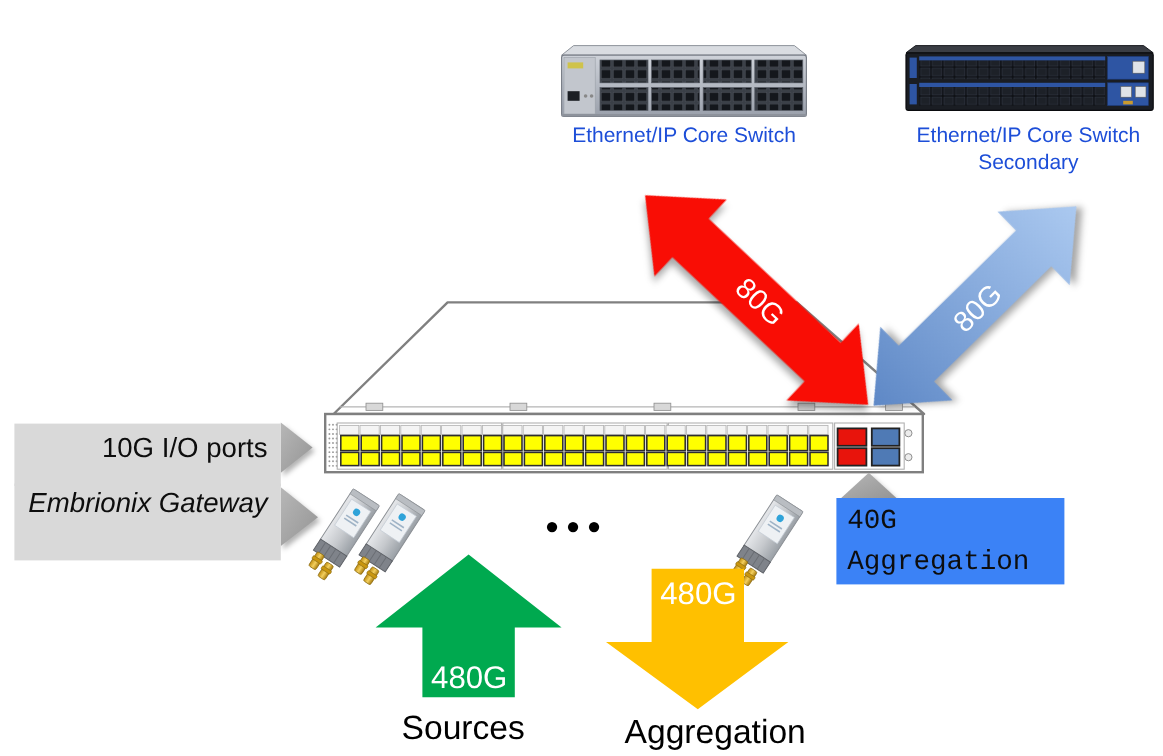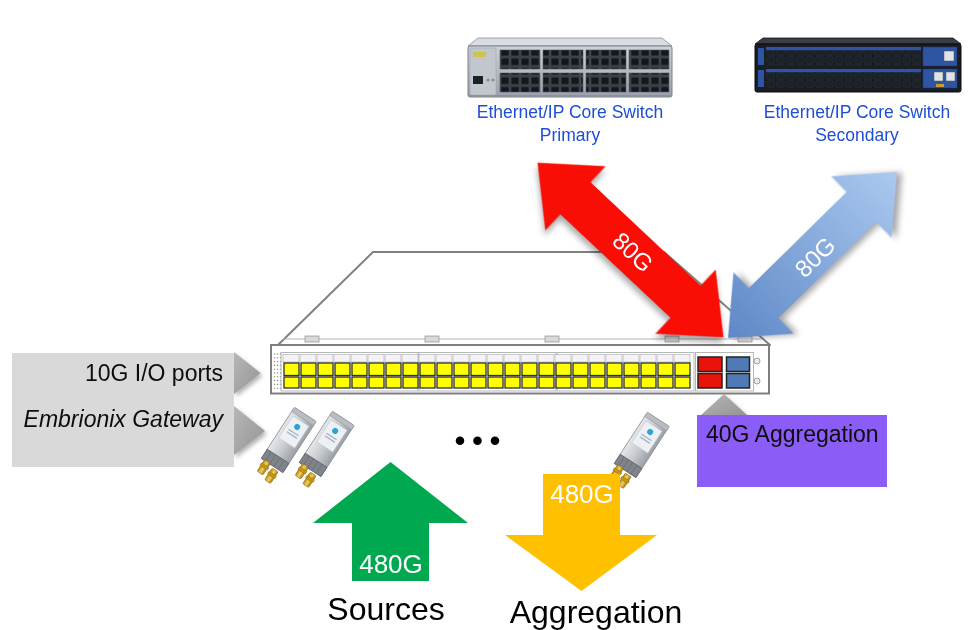--- a/index.html
+++ b/index.html
@@ -7,21 +7,21 @@
        font-family:"Liberation Sans","DejaVu Sans",sans-serif;}
   #diagram-svg{position:absolute;left:0;top:0;}
   .shadow{filter:drop-shadow(3px 4px 3px rgba(0,0,0,0.35));}
   .tri-shadow{filter:drop-shadow(2px 3px 2px rgba(0,0,0,0.30));}
   .caption{position:absolute;text-align:center;color:#1d4ed8;font-size:17.5px;line-height:23px;}
   .caption span{display:block;}
   .callout{position:absolute;background:#d9d9d9;color:#0d0d0d;font-size:23px;box-sizing:border-box;}
   #callout-io{left:12px;top:353px;width:222px;height:52px;text-align:right;padding-right:11px;line-height:40px;}
   #callout-gw{left:12px;top:403px;width:222px;height:64px;text-align:right;padding-right:11px;line-height:31px;padding-top:1px;}
   #callout-agg{left:697px;top:415px;width:190px;height:72px;text-align:left;padding-left:9px;line-height:34px;padding-top:2px;}
-  .flow-caption{position:absolute;color:#000;font-size:32px;text-align:center;width:200px;}
+  .flow-caption{position:absolute;color:#000;font-size:28px;text-align:center;width:200px;}
   #sources-caption{left:286px;top:591px;}
   #destinations-caption{left:496px;top:594px;}
   .svg-label{fill:#ffffff;font-family:"Liberation Sans","DejaVu Sans",sans-serif;}
 </style>
 </head>
 <body>
 
 <svg id="diagram-svg" width="969" height="630" viewBox="0 0 969 630">
   <defs>
     <linearGradient id="silverGrad" x1="0" y1="0" x2="0" y2="1">
@@ -282,31 +282,30 @@
     <text class="svg-label" x="391" y="573" text-anchor="middle" font-size="26">480G</text>
   </g>
   <g>
     <polygon fill="#ffc000" points="543,474 620,474 620,535 657,535 581.5,591 505,535 543,535"></polygon>
     <text class="svg-label" x="582" y="503" text-anchor="middle" font-size="26">480G</text>
   </g>
 </svg>
 
 <div class="caption" style="left:460px;top:101px;width:220px;">
   <span>Ethernet/IP Core Switch</span>
-  <span>Primary</span>
 </div>
 <div class="caption" style="left:747px;top:101px;width:220px;">
   <span>Ethernet/IP Core Switch</span>
   <span>Secondary</span>
 </div>
 
 <div class="callout" id="callout-io" style="background: rgb(217, 217, 217);">
   <span>10G I/O ports</span>
 </div>
 <div class="callout" id="callout-gw" style="background: rgb(217, 217, 217); font-style: italic;">
   <span style="display:block">Embrionix Gateway</span>
 </div>
-<div class="callout" id="callout-agg" style="background: #8b5cf6;">
+<div class="callout" id="callout-agg" style="background: #3b82f6; font-family: Liberation Mono, monospace;">
   <span style="display:block">40G Aggregation</span>
 </div>
 
 <div class="flow-caption" id="sources-caption">Sources</div>
 <div class="flow-caption" id="destinations-caption">Aggregation</div>
 
 </body></html>

